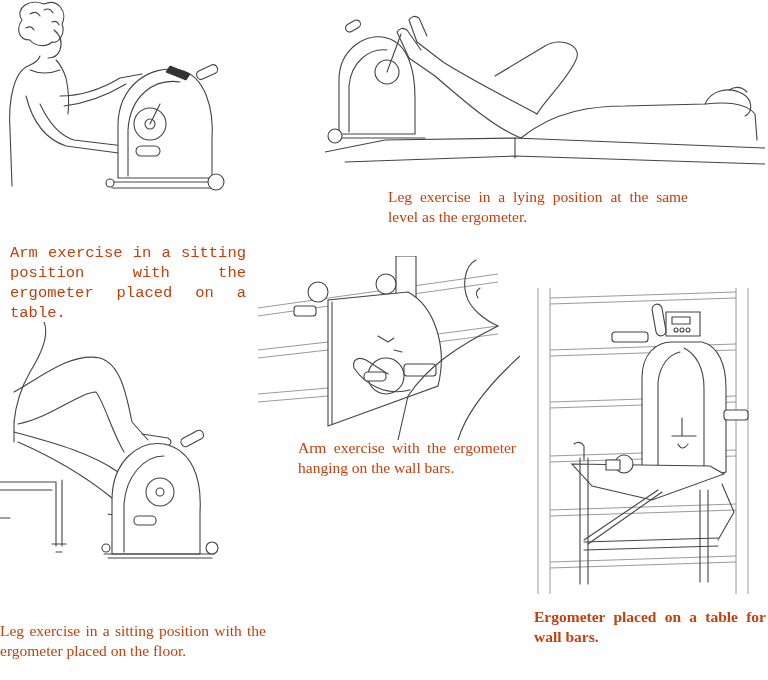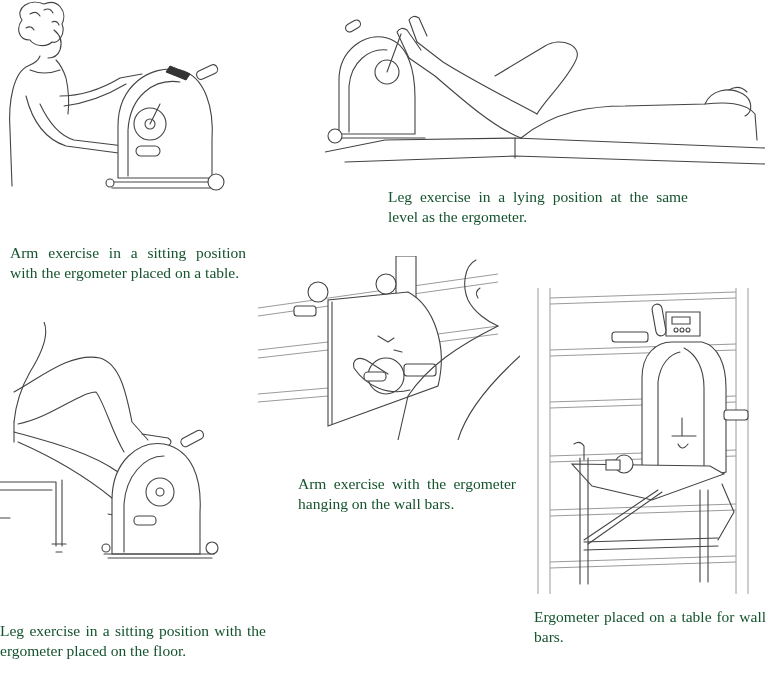--- a/index.html
+++ b/index.html
@@ -2,21 +2,21 @@
 <html><head>
 <meta charset="utf-8">
 <style>
   html, body { margin: 0; padding: 0; background: #ffffff; }
   body { width: 768px; height: 680px; position: relative; overflow: hidden;
          font-family: "Liberation Serif", "DejaVu Serif", serif; color: #1a1a1a; }
   .panel { position: absolute; }
   .illus { position: absolute; }
   .illus svg { width: 100%; height: 100%; display: block; }
   .caption { position: absolute; font-size: 15.5px; line-height: 20px; text-align: justify;
-             text-align-last: left; color: #14532d; }
+             text-align-last: left; color: #c2410c; }
   svg * { vector-effect: non-scaling-stroke; }
   .ln { fill: none; stroke: #444; stroke-width: 1.1; stroke-linecap: round; stroke-linejoin: round; }
   .lt { fill: none; stroke: #9a9a9a; stroke-width: 1; }
   .fl { fill: #fff; stroke: #444; stroke-width: 1.1; }
   .dk { fill: #333; stroke: #333; }
 </style>
 </head>
 <body>
 
 <div class="panel">
@@ -43,21 +43,21 @@
       <circle class="fl" cx="150" cy="124" r="5"></circle>
       <path class="ln" d="M150 124 L160 104"></path>
       <rect class="fl" x="136" y="146" width="24" height="10" rx="5"></rect>
       <path class="dk" d="M170 66 L190 74 L186 80 L166 72 Z"></path>
       <rect class="fl" x="196" y="68" width="22" height="9" rx="4" transform="rotate(-25 206 72)"></rect>
       <path class="ln" d="M108 182 L222 182 M112 188 L220 188"></path>
       <circle class="fl" cx="216" cy="182" r="8"></circle>
       <circle class="fl" cx="110" cy="183" r="4"></circle>
     </svg>
   </div>
-  <div class="caption" style="left:10px;top:243px;width:236px;">Arm exercise in a sitting position with the ergometer placed on a table.</div>
+  <div class="caption" style="left:10px;top:243px;width:236px;font-family:Liberation Mono, monospace;">Arm exercise in a sitting position with the ergometer placed on a table.</div>
 </div>
 
 <div class="panel">
   <div class="illus" style="left:325px;top:2px;width:440px;height:178px;">
     <svg viewBox="0 0 440 178">
 
       <path class="ln" d="M0 150 L60 138 L190 136 L440 146"></path>
       <path class="ln" d="M20 160 L190 154 L440 162"></path>
       <path class="ln" d="M190 136 L190 156"></path>
 
@@ -106,21 +106,21 @@
 
       <path class="ln" d="M218 4 C206 10 204 30 210 44 C216 56 230 66 240 70"></path>
       <path class="ln" d="M222 32 q-6 4 -2 10"></path>
       <path class="ln" d="M240 70 C200 90 170 110 150 140 L140 184"></path>
       <path class="ln" d="M262 100 C240 120 210 150 200 184"></path>
 
       <path class="ln" d="M152 134 C130 140 108 130 96 112 C94 104 100 100 108 104 L130 118"></path>
       <rect class="fl" x="106" y="116" width="22" height="9" rx="4"></rect>
     </svg>
   </div>
-  <div class="caption" style="left:298px;top:474px;width:218px;">Arm exercise with the ergometer hanging on the wall bars.</div>
+  <div class="caption" style="left:298px;top:438px;width:218px;">Arm exercise with the ergometer hanging on the wall bars.</div>
 </div>
 
 <div class="panel">
   <div class="illus" style="left:532px;top:288px;width:226px;height:306px;">
     <svg viewBox="0 0 226 306">
 
       <path class="lt" d="M6 0 L6 306 M18 0 L18 306 M204 0 L204 306 M216 0 L216 306"></path>
       <path class="lt" d="M18 10 L204 4 M18 16 L204 10"></path>
       <path class="lt" d="M18 62 L204 56 M18 68 L204 62"></path>
       <path class="lt" d="M18 114 L204 108 M18 120 L204 114"></path>
@@ -144,21 +144,21 @@
       <circle class="fl" cx="92" cy="176" r="9"></circle>
       <rect class="fl" x="74" y="172" width="14" height="10"></rect>
       <path class="ln" d="M48 170 L48 296 M56 170 L56 296"></path>
       <path class="ln" d="M168 202 L168 294 M176 202 L176 294"></path>
       <path class="ln" d="M52 252 L126 202 M56 256 L130 204"></path>
       <path class="ln" d="M52 254 L186 250 M52 262 L186 258"></path>
       <path class="ln" d="M186 252 L202 224 L190 196"></path>
       <path class="ln" d="M42 156 q6 -4 10 2 L52 172"></path>
     </svg>
   </div>
-  <div class="caption" style="left:534px;top:607px;width:232px;">Ergometer placed on a table for wall bars.</div>
+  <div class="caption" style="left:534px;top:607px;width:232px;font-weight:bold;">Ergometer placed on a table for wall bars.</div>
 </div>
 
 <div class="panel">
   <div class="illus" style="left:0;top:322px;width:240px;height:250px;">
     <svg viewBox="0 0 240 250">
 
       <path class="ln" d="M44 0 C50 14 40 34 30 50 C22 64 16 80 14 100"></path>
       <path class="ln" d="M14 100 L14 120"></path>
 
       <path class="ln" d="M14 70 C40 56 70 30 100 36 C120 42 126 70 132 100 L148 118"></path>

